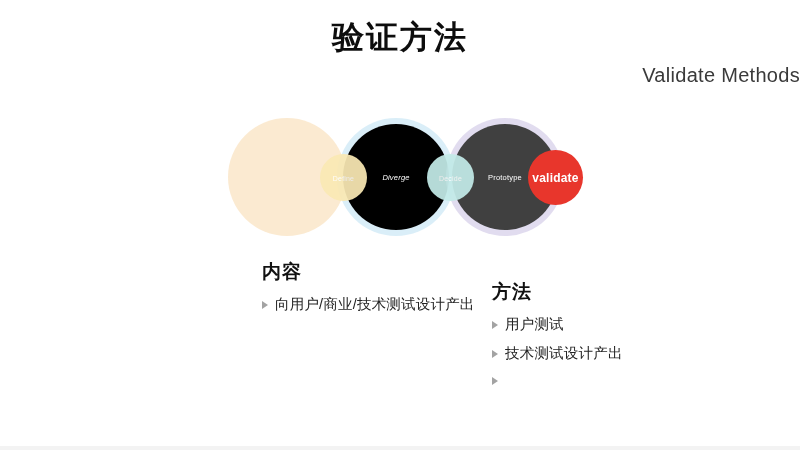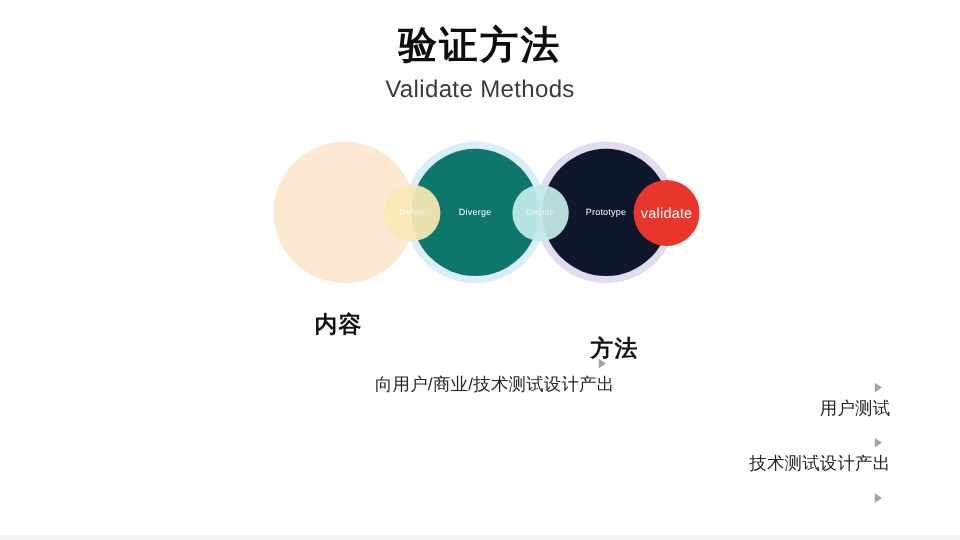--- a/index.html
+++ b/index.html
@@ -37,20 +37,21 @@
     color: #0d0d0d;
     line-height: 1.2;
   }
   .title-en {
     font-size: 20px;
     font-weight: 400;
     color: #3a3a3a;
     letter-spacing: 0.3px;
     margin-top: 7px;
     line-height: 1.2;
+    text-align: right;
   }
 
   
   .diagram {
     position: absolute;
     left: 225px;
     top: 112px;
     width: 365px;
     height: 132px;
   }
@@ -73,21 +74,21 @@
     color: #ffffff;
     letter-spacing: 0.2px;
     white-space: nowrap;
     pointer-events: none;
   }
   .small-label {
     font-size: 7px;
   }
   .validate-label {
     font-size: 12px;
-    font-weight: 400;
+    font-weight: 700;
     color: #ffffff;
     letter-spacing: 0.2px;
   }
 
   
   .col {
     position: absolute;
     top: 262px;
   }
   .col-left  { left: 222px; width: 250px; margin-left: 40px; }
@@ -96,23 +97,22 @@
   .col-head {
     font-size: 19px;
     font-weight: 700;
     color: #111111;
     letter-spacing: 1px;
     margin-bottom: 12px;
     line-height: 1.1;
   }
   .bullet-row {
     display: flex;
-    align-items: flex-end;
+    align-items: center;
     margin-bottom: 11px;
-    flex-direction: column;
   }
   .bullet-mark {
     width: 13px;
     flex: 0 0 13px;
     padding-top: 4px;
     color: #9a9a9a;
     font-size: 9px;
     line-height: 1;
   }
   .bullet-tri {
@@ -146,26 +146,26 @@
   <div class="title-block">
     <div class="title-cn">验证方法</div>
     <div class="title-en">Validate Methods</div>
   </div>
 
   <div class="diagram">
 
     <div class="circ ring" style="left:3px; top:6px; width:118px; height:118px; background:#f8d9ab;"></div>
 
     <div class="circ ring" style="left:112px; top:6px; width:118px; height:118px; background:#bce0f2;"></div>
-    <div class="circ" style="left:118px; top:12px; width:106px; height:106px; background:#0f766e;">
+    <div class="circ" style="left:118px; top:12px; width:106px; height:106px; background:#000000;font-style:italic;">
       <div class="phase-label">Diverge</div>
     </div>
 
     <div class="circ ring" style="left:221px; top:6px; width:118px; height:118px; background:#c9c0e2;"></div>
-    <div class="circ" style="left:227px; top:12px; width:106px; height:106px; background:#0f172a;">
+    <div class="circ" style="left:227px; top:12px; width:106px; height:106px; background:#404040;">
       <div class="phase-label">Prototype</div>
     </div>
 
     <div class="circ" style="left:95px; top:42px; width:47px; height:47px; background:#fae9b4; opacity:0.93;">
       <div class="phase-label small-label">Define</div>
     </div>
 
     <div class="circ" style="left:202px; top:42px; width:47px; height:47px; background:#c3ebe8; opacity:0.93;">
       <div class="phase-label small-label">Decide</div>
     </div>

